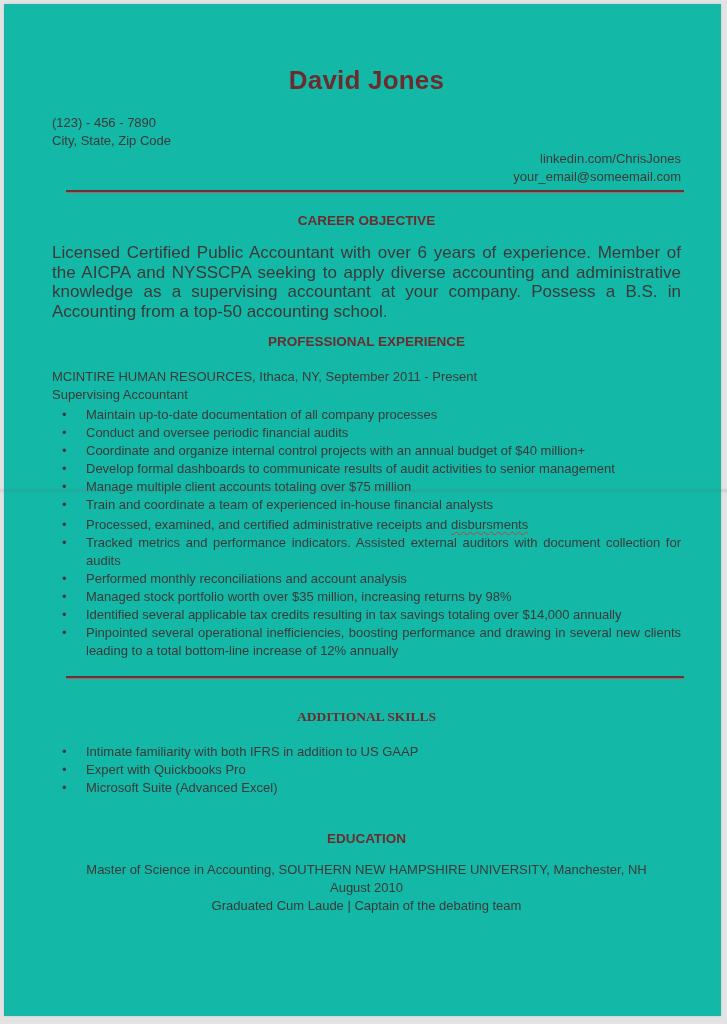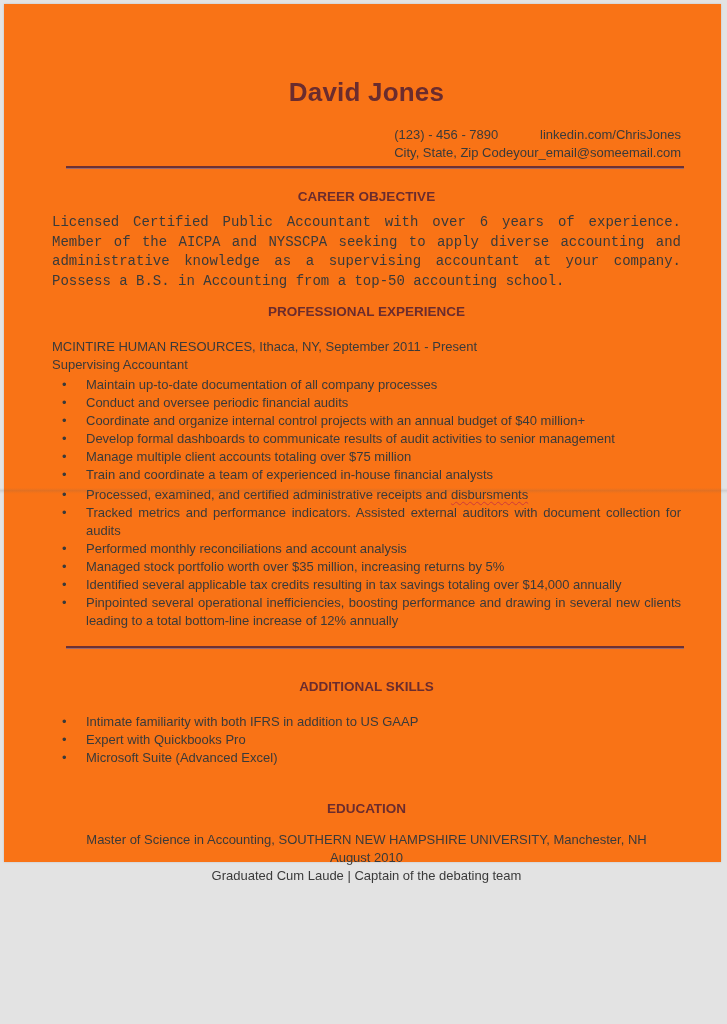--- a/index.html
+++ b/index.html
@@ -6,46 +6,46 @@
   html,body { width:727px; height:1024px; }
   body {
     background:#e3e3e3;
     font-family:"Liberation Sans", sans-serif;
     color:#3a3a3a;
     position:relative;
     overflow:hidden;
   }
   .page {
     position:absolute; left:4px; top:4px;
-    width:717px; height:858px;
-    background:#f97316;
+    width:717px; height:1012px;
+    background:#14b8a6;
     box-shadow:0 0 2px rgba(0,0,0,0.15);
     display:flex; flex-direction:column;
-    padding:16px 40px 0 48px;
+    padding:4px 40px 0 48px;
   }
   .name {
     margin-top:56px;
     font-size:26px; font-weight:bold; color:#6b2c2e;
     text-align:center; line-height:32px; letter-spacing:0.2px;
   }
-  .contact { margin-top:18px; display:flex; justify-content:flex-end; font-size:13px; line-height:18px; }
+  .contact { margin-top:18px; display:flex; justify-content:center; font-size:13px; line-height:18px;flex-direction:column; }
   .contact-right { text-align:right; }
   .divider { margin-top:4px; margin-left:14px; width:618px; height:3px; background:#6e3133; flex:none; border-bottom:1px solid #9c6a6c; }
   .sec-heading { font-weight:bold; color:#6b2c2e; text-align:center; font-size:13.5px; line-height:16px; }
   .h-career { margin-top:20px; }
-  .objective { margin-top:8px; font-size:14px; line-height:19.5px; text-align:justify;font-family:Liberation Mono, monospace; }
+  .objective { margin-top:14px; font-size:17px; line-height:19.5px; text-align:justify; }
   .h-exp { margin-top:13px; }
   .job-head { margin-top:18px; font-size:13px; line-height:18px; }
   .job-head.job2 { margin-top:16px; }
   .bullets { list-style:none; font-size:13px; line-height:18px; margin-top:2px; }
   .bullets.skills { margin-top:18px; }
   .bullets li { position:relative; padding-left:34px; text-align:justify; }
   .bullet-marker { position:absolute; left:10px; top:0; text-align:left; }
   .divider2 { margin-top:16px; }
-  .h-skills { margin-top:30px; }
+  .h-skills { margin-top:30px;font-family:Liberation Serif, serif; }
   .h-edu { margin-top:34px; }
   .education { margin-top:14px; font-size:13px; line-height:18px; text-align:center; }
   .misspelled {
     text-decoration:underline wavy #cf3a3a;
     text-decoration-thickness:1px;
     text-underline-offset:2px;
   }
   .seam {
     position:absolute; left:0; top:488px; width:727px; height:6px;
     background:linear-gradient(180deg, rgba(100,100,100,0) 0%, rgba(100,100,100,0.16) 45%, rgba(100,100,100,0.06) 70%, rgba(100,100,100,0) 100%);
@@ -87,21 +87,21 @@
     <li><span class="bullet-marker">•</span><span>Coordinate and organize internal control projects with an annual budget of $40 million+</span></li>
     <li><span class="bullet-marker">•</span><span>Develop formal dashboards to communicate results of audit activities to senior management</span></li>
     <li><span class="bullet-marker">•</span><span>Manage multiple client accounts totaling over $75 million</span></li>
     <li><span class="bullet-marker">•</span><span>Train and coordinate a team of experienced in-house financial analysts</span></li>
   </ul>
 
   <ul class="bullets">
     <li><span class="bullet-marker">•</span><span>Processed, examined, and certified administrative receipts and </span><span class="misspelled">disbursments</span></li>
     <li><span class="bullet-marker">•</span><span>Tracked metrics and performance indicators. Assisted external auditors with document collection for audits</span></li>
     <li><span class="bullet-marker">•</span><span>Performed monthly reconciliations and account analysis</span></li>
-    <li><span class="bullet-marker">•</span><span>Managed stock portfolio worth over $35 million, increasing returns by 5%</span></li>
+    <li><span class="bullet-marker">•</span><span>Managed stock portfolio worth over $35 million, increasing returns by 98%</span></li>
     <li><span class="bullet-marker">•</span><span>Identified several applicable tax credits resulting in tax savings totaling over $14,000 annually</span></li>
     <li><span class="bullet-marker">•</span><span>Pinpointed several operational inefficiencies, boosting performance and drawing in several new clients leading to a total bottom-line increase of 12% annually</span></li>
   </ul>
 
   <div class="divider divider2"></div>
 
   <div class="sec-heading h-skills">ADDITIONAL SKILLS</div>
   <ul class="bullets skills">
     <li><span class="bullet-marker">•</span><span>Intimate familiarity with both IFRS in addition to US GAAP</span></li>
     <li><span class="bullet-marker">•</span><span>Expert with Quickbooks Pro</span></li>

